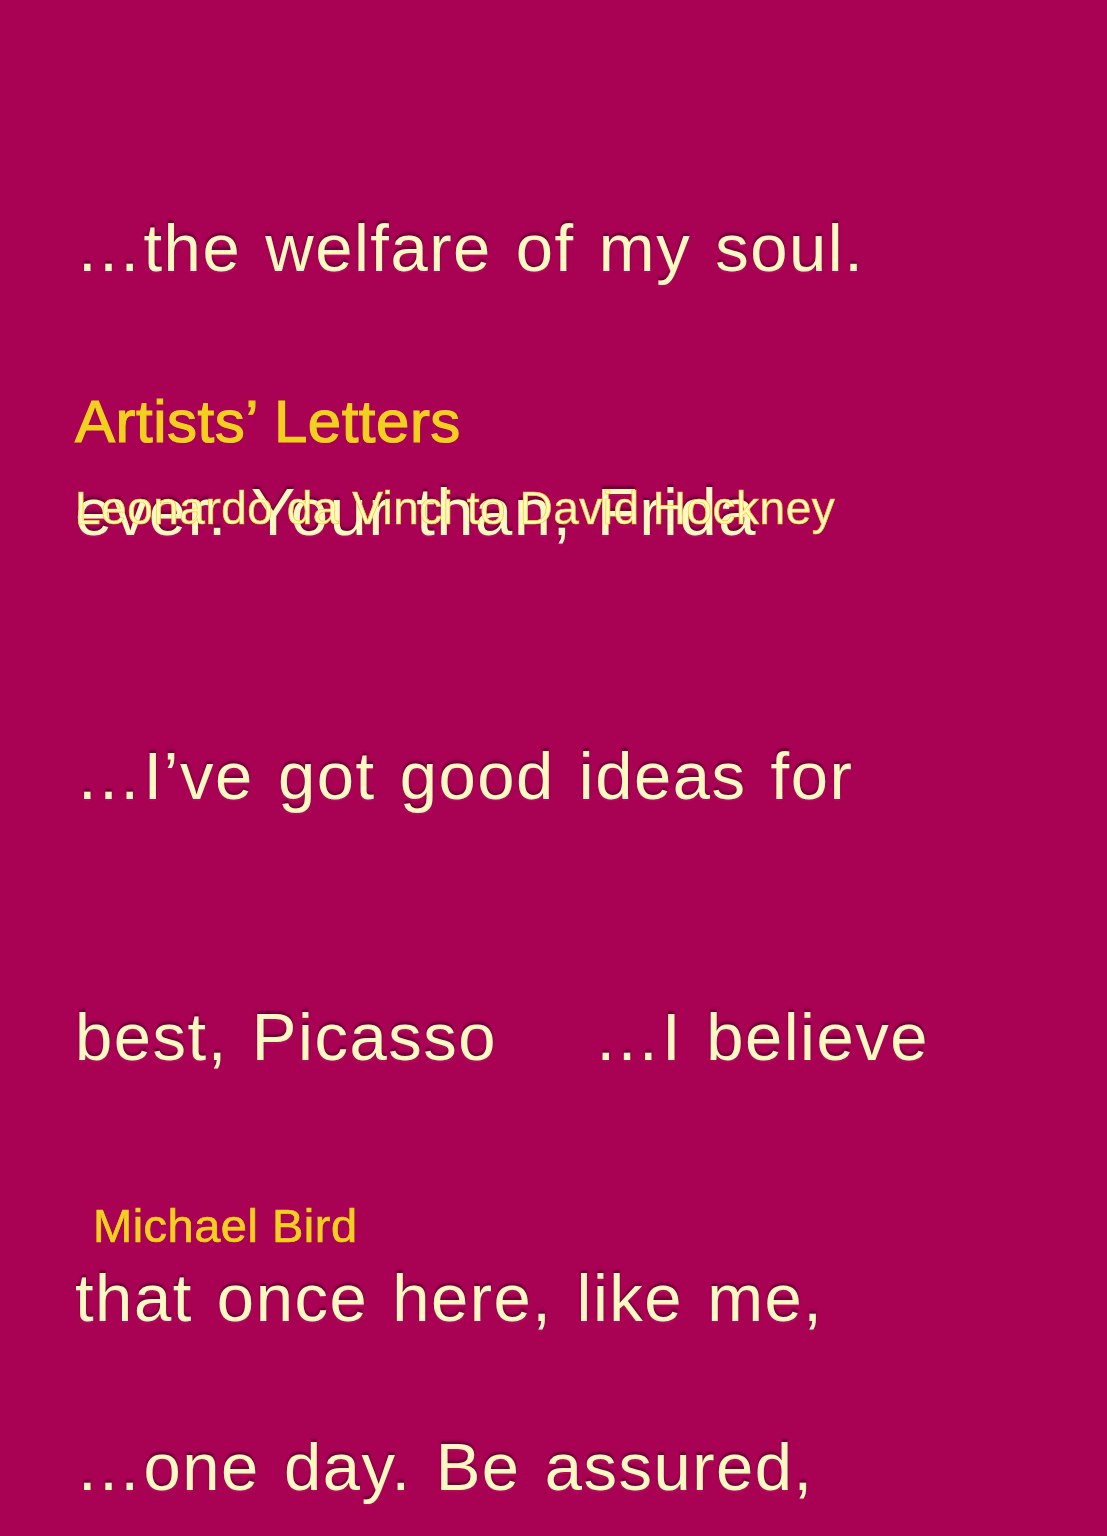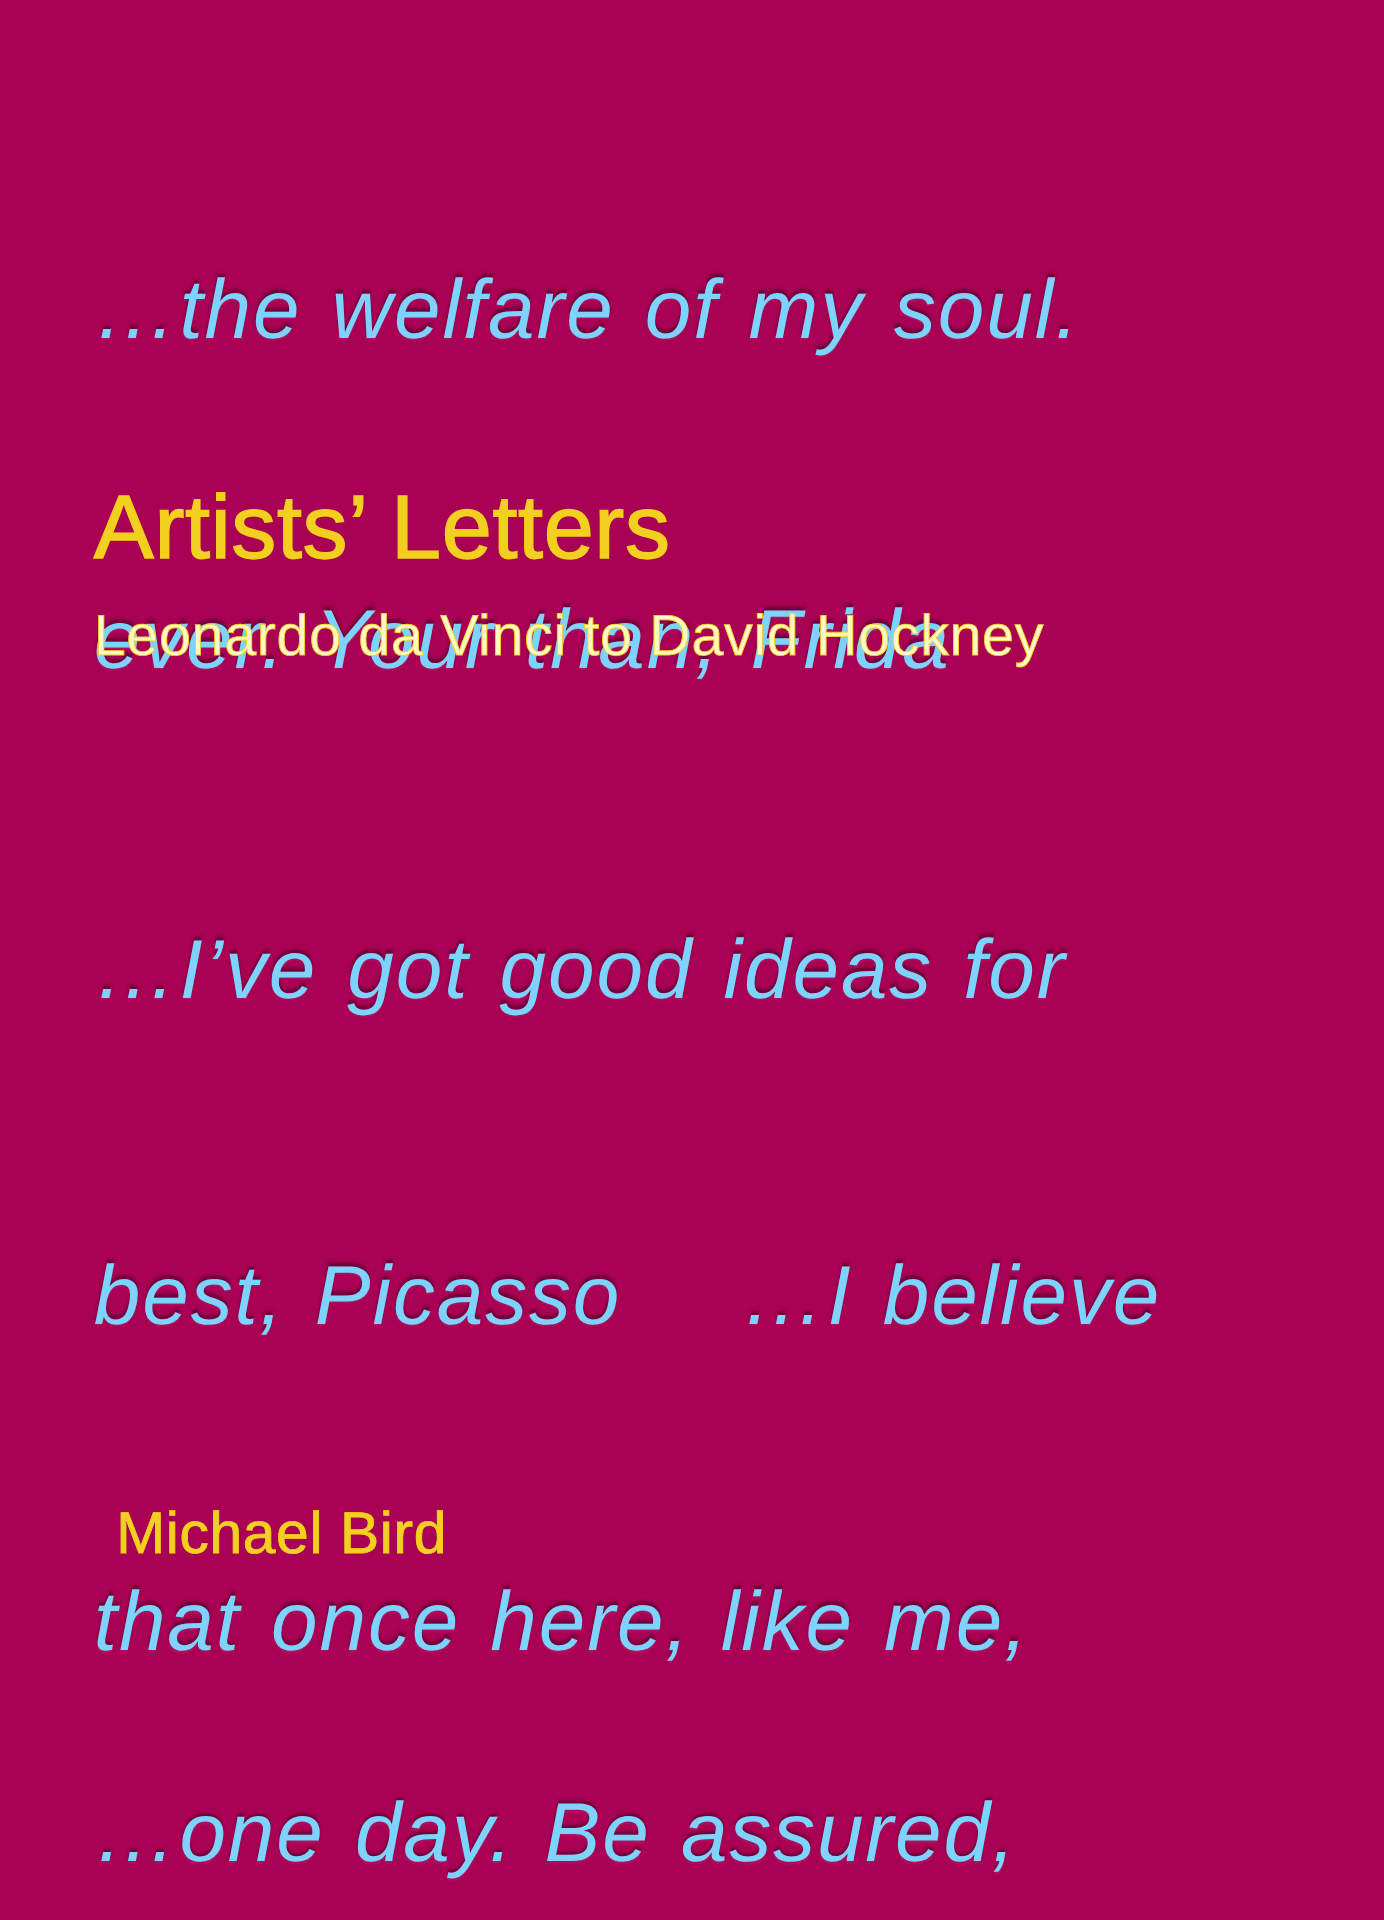--- a/index.html
+++ b/index.html
@@ -13,45 +13,44 @@
     height: 1536px;
     overflow: hidden;
     background: #A90153;
     font-family: "Liberation Sans", sans-serif;
   }
   
   .quote-block {
     position: absolute;
     left: 75px;
     margin: 0;
-    color: #7dd3fc;
+    color: #fef9c3;
     font-size: 67px;
     font-weight: 400;
     letter-spacing: 1.5px;
     word-spacing: 4px;
     white-space: pre;
     text-shadow: 0 -3px 2px rgba(58, 2, 31, 0.50),
                  0 2px 1px rgba(236, 90, 150, 0.12);
-    font-style: italic;
   }
   .quote-line {
     display: block;
   }
   .block-a { top: 28px;   line-height: 88px; }
   .block-b { top: 558px;  line-height: 87px; }
   .block-c { top: 1252px; line-height: 86px; }
 
   
   .title {
     position: absolute;
     left: 75px;
     top: 372px;
     margin: 0;
     color: #F2D01F;
-    font-size: 72px;
+    font-size: 60px;
     line-height: 100px;
     font-weight: 500;
     letter-spacing: 0.5px;
     -webkit-text-stroke: 1.2px #F2D01F;
     white-space: pre;
   }
   .subtitle {
     position: absolute;
     left: 75px;
     top: 478px;

